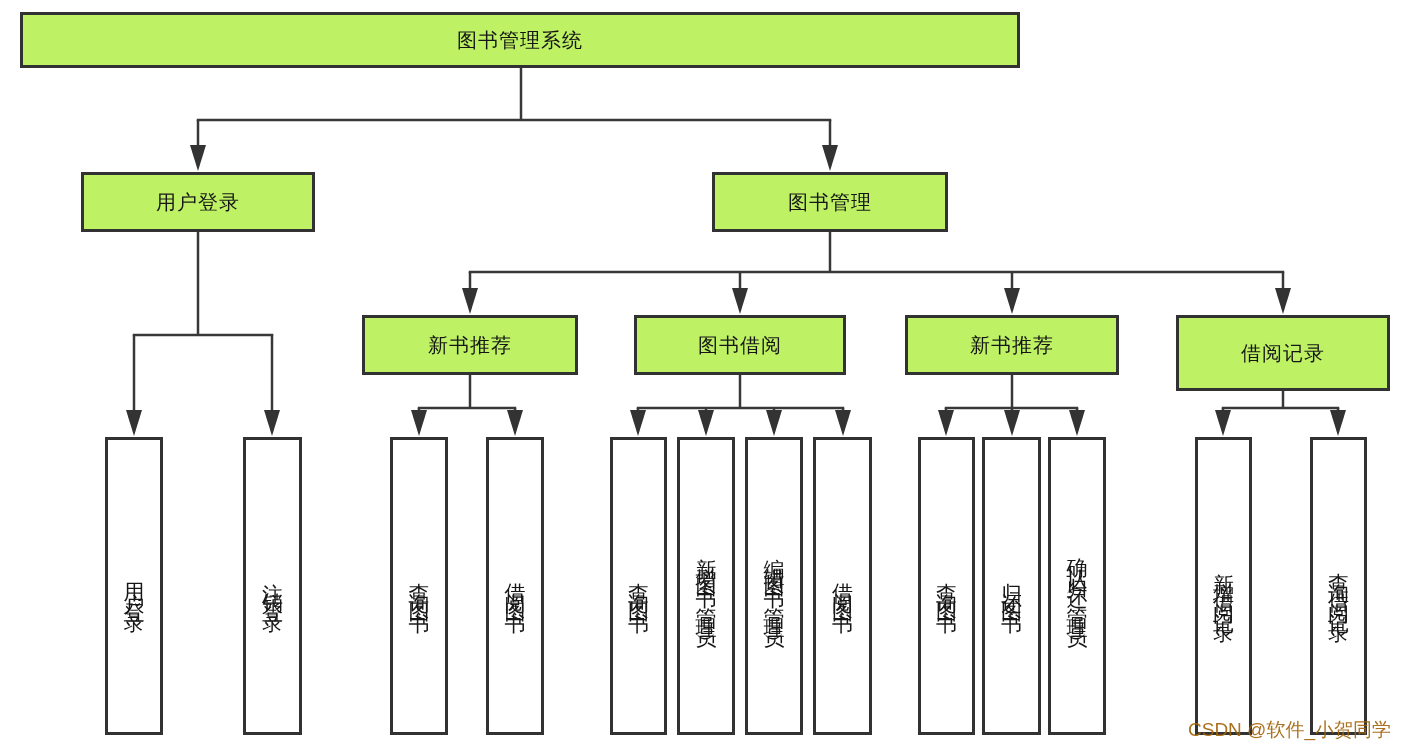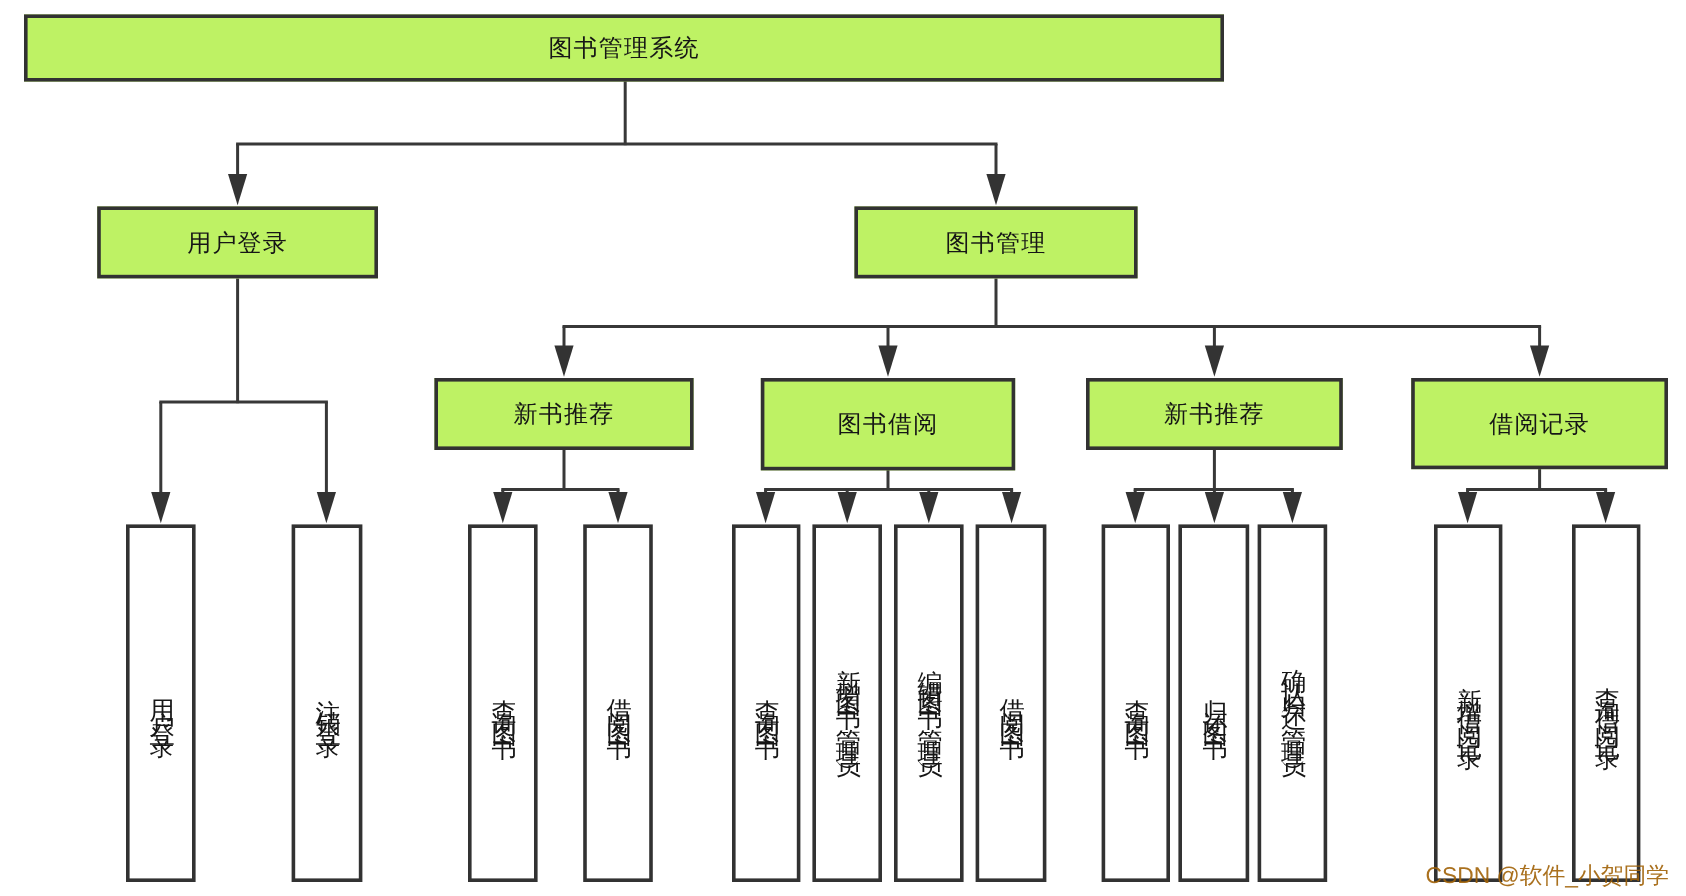--- a/index.html
+++ b/index.html
@@ -141,21 +141,21 @@
   <div class="node" style="left:81px; top:172px; width:234px; height:60px;">
     <span>用户登录</span>
   </div>
   <div class="node" style="left:712px; top:172px; width:236px; height:60px;">
     <span>图书管理</span>
   </div>
 
   <div class="node" style="left:362px; top:315px; width:216px; height:60px;">
     <span>新书推荐</span>
   </div>
-  <div class="node" style="left:634px; top:315px; width:212px; height:77px;">
+  <div class="node" style="left:634px; top:315px; width:212px; height:60px;">
     <span>图书借阅</span>
   </div>
   <div class="node" style="left:905px; top:315px; width:214px; height:60px;">
     <span>新书推荐</span>
   </div>
   <div class="node" style="left:1176px; top:315px; width:214px; height:76px;">
     <span>借阅记录</span>
   </div>
 
   <div class="leaf" style="left:105px; width:58px;">

